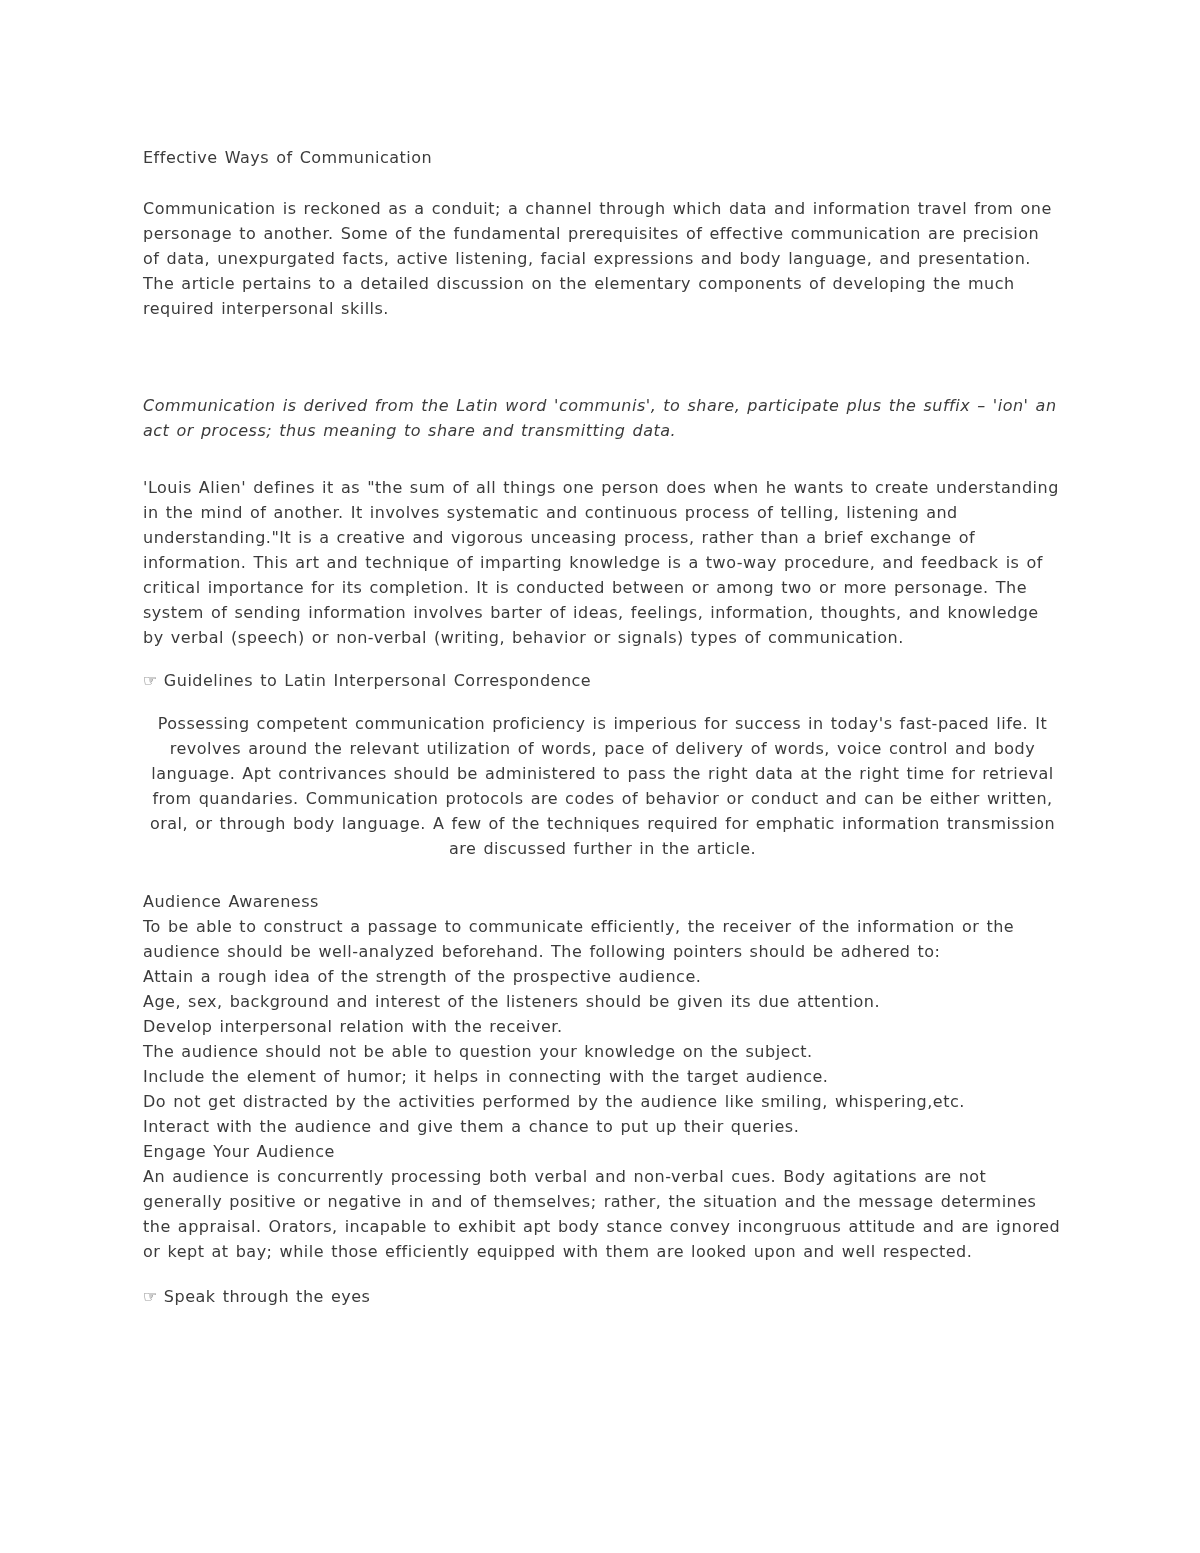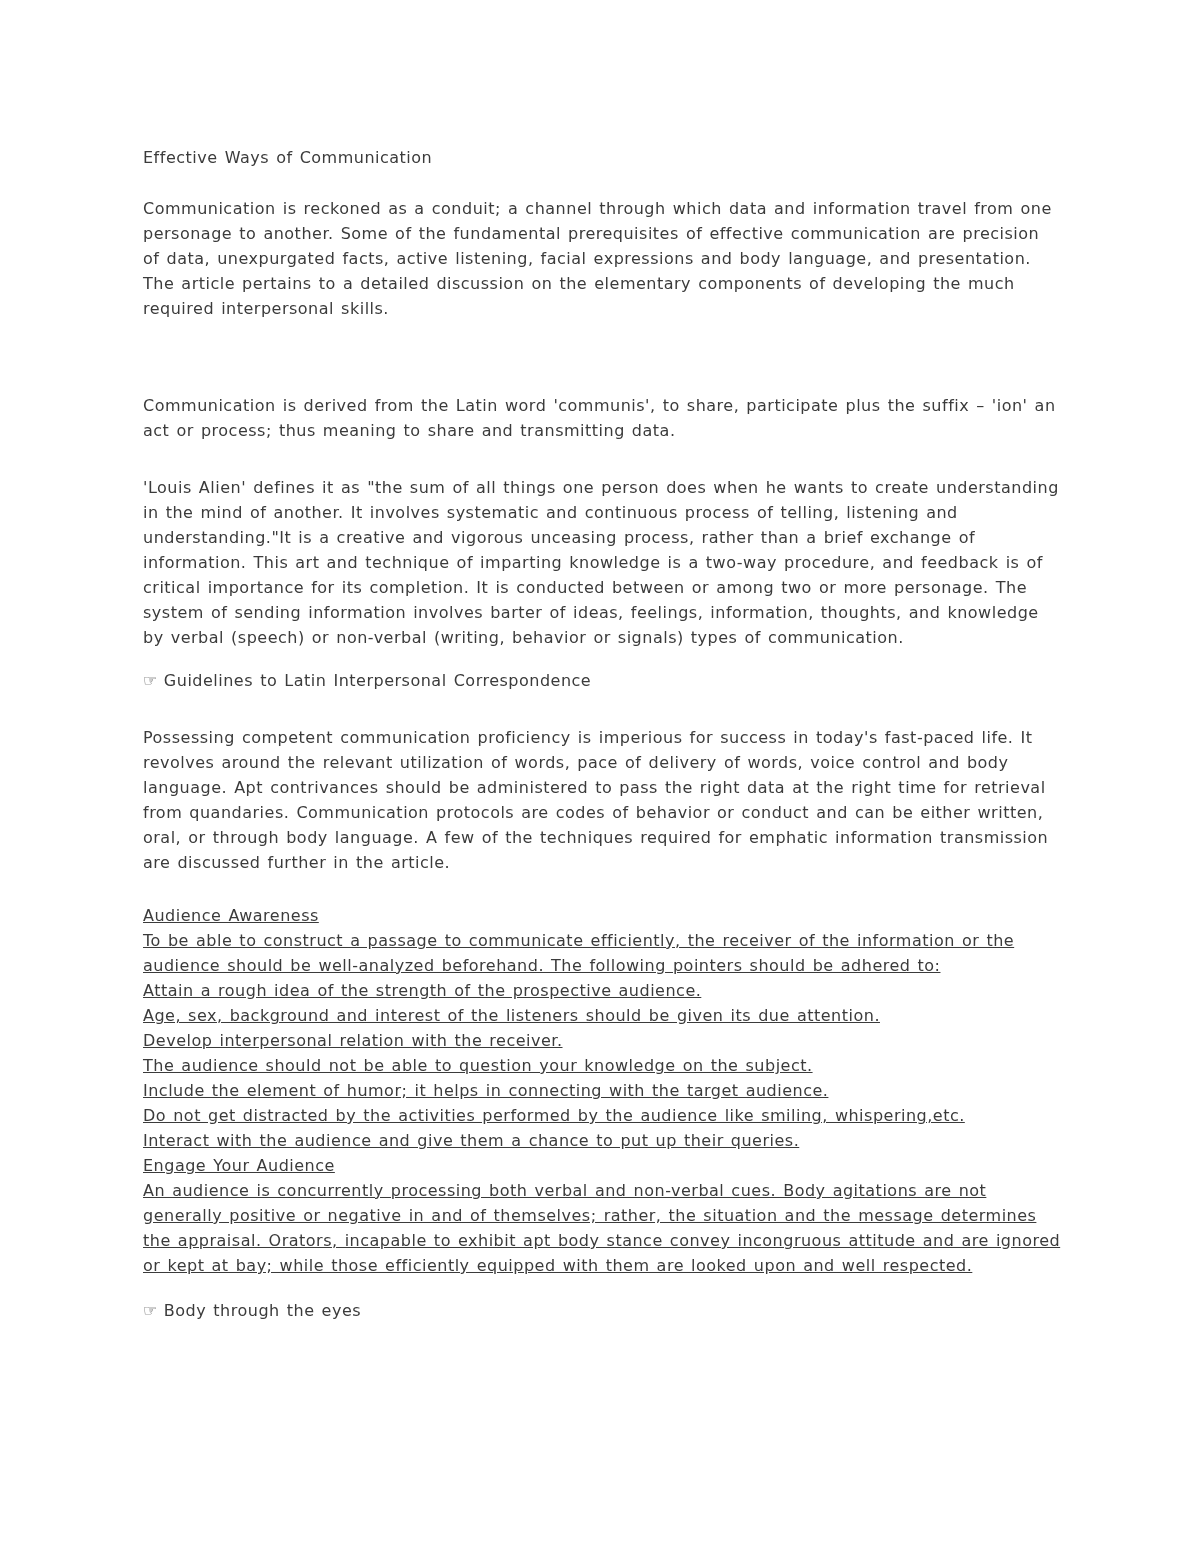--- a/index.html
+++ b/index.html
@@ -25,25 +25,25 @@
     letter-spacing: 0.5px;
     word-spacing: 1.5px;
   }
   .doc-title {
     margin: 0;
     font-size: 16px;
     font-weight: normal;
   }
   .para { margin: 0; }
   .para-intro      { margin-top: 26px; }
-  .para-etymology  { margin-top: 72px; }
+  .para-etymology  { margin-top: 72px; font-style: italic; }
   .para-definition { margin-top: 32px; }
   .heading-row     { margin-top: 18px; }
-  .para-guidelines { margin-top: 32px; }
-  .para-audience   { margin-top: 28px; white-space: pre-line; text-decoration: underline; }
+  .para-guidelines { margin-top: 18px; text-align: center; }
+  .para-audience   { margin-top: 28px; white-space: pre-line; }
   .heading-row-2   { margin-top: 20px; }
   .para-eyes       { margin-top: 0; }
   .pointer-icon {
     display: inline-block;
     margin-right: 6px;
   }
 </style>
 </head>
 <body>
 
@@ -69,17 +69,17 @@
 Age, sex, background and interest of the listeners should be given its due attention.
 Develop interpersonal relation with the receiver.
 The audience should not be able to question your knowledge on the subject.
 Include the element of humor; it helps in connecting with the target audience.
 Do not get distracted by the activities performed by the audience like smiling, whispering,etc.
 Interact with the audience and give them a chance to put up their queries.
 Engage Your Audience
 An audience is concurrently processing both verbal and non-verbal cues. Body agitations are not generally positive or negative in and of themselves; rather, the situation and the message determines the appraisal. Orators, incapable to exhibit apt body stance convey incongruous attitude and are ignored or kept at bay; while those efficiently equipped with them are looked upon and well respected.</div>
 
   <div class="para heading-row-2">
-    <span class="pointer-icon">☞</span><span>Body through the eyes</span>
+    <span class="pointer-icon">☞</span><span>Speak through the eyes</span>
   </div>
 
 
 </div>
 
 </body></html>

